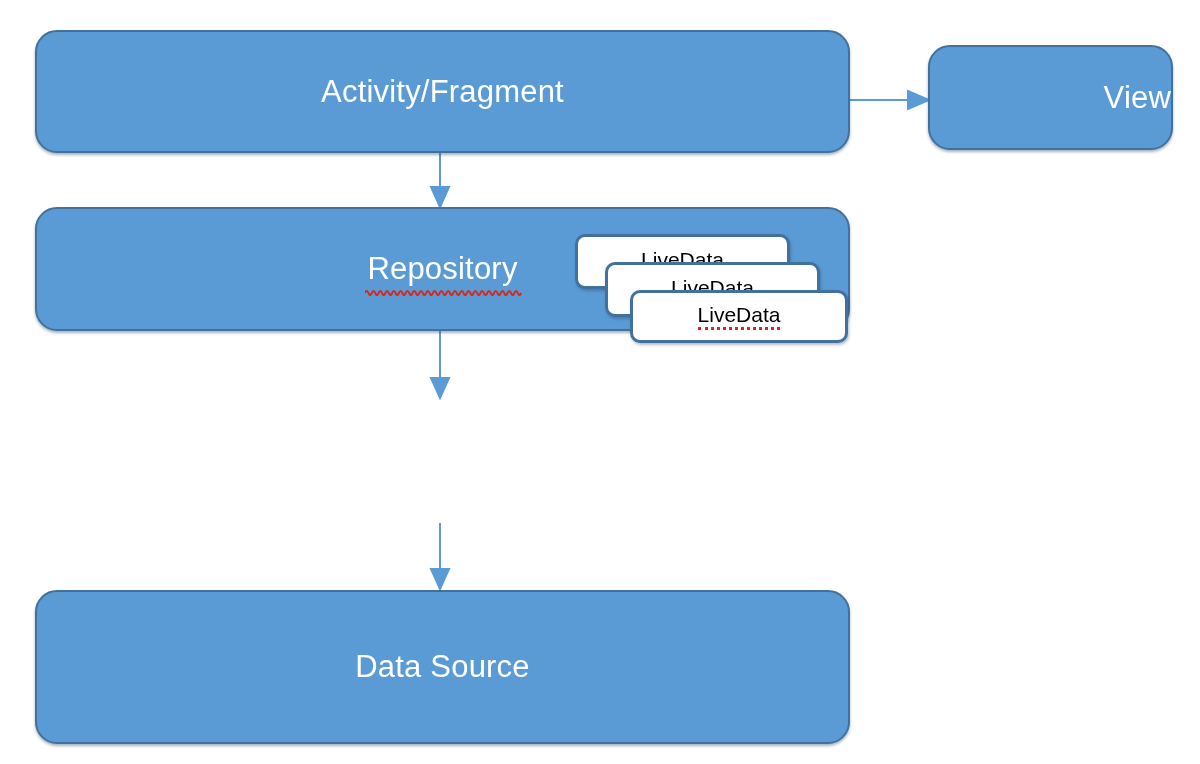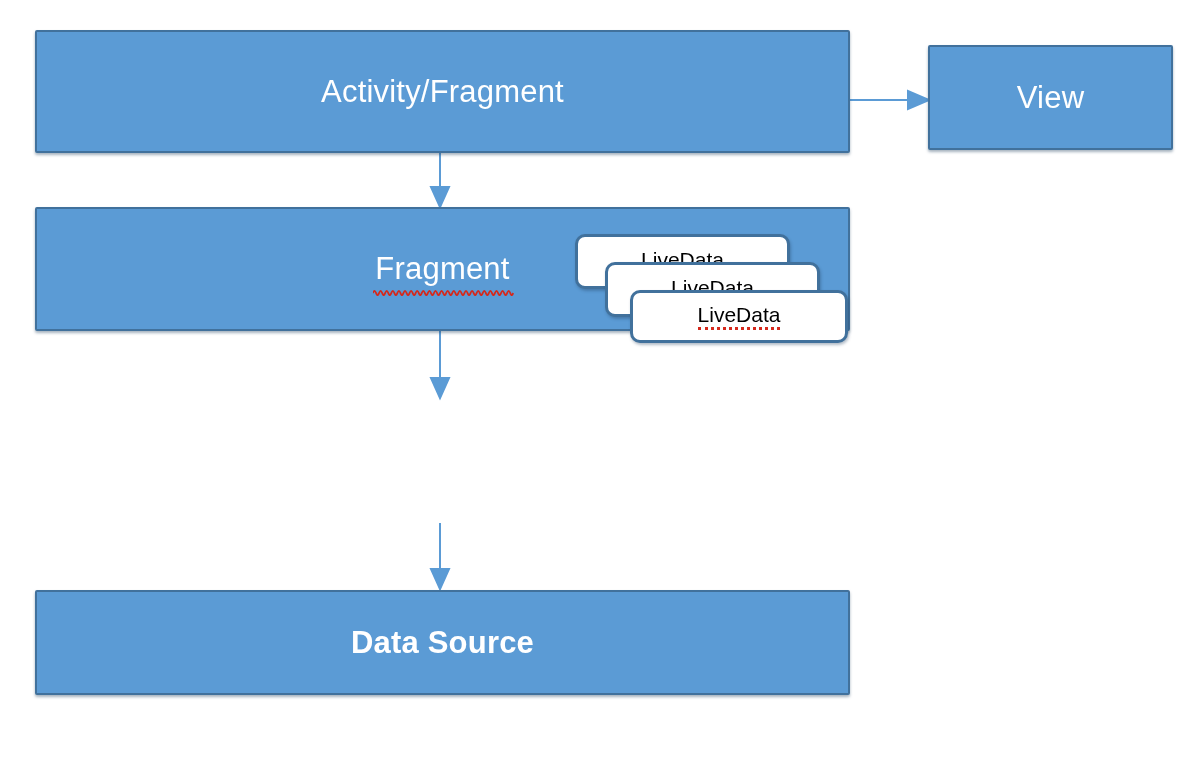--- a/index.html
+++ b/index.html
@@ -3,29 +3,29 @@
 <meta charset="utf-8">
 <style>
   html,body{margin:0;padding:0;background:#ffffff;}
   .canvas{
     position:relative;width:1200px;height:764px;background:#ffffff;overflow:hidden;
     font-family:"Liberation Sans",sans-serif;
   }
   .arrow-layer{position:absolute;left:0;top:0;width:1200px;height:764px;z-index:0;}
   .box{
     position:absolute;display:flex;align-items:center;justify-content:center;
-    background:#5b9bd5;border:2.5px solid #41719c;border-radius:2px;
+    background:#5b9bd5;border:2.5px solid #41719c;border-radius:22px;
     box-shadow:0 2px 3px rgba(33,64,95,.4);box-sizing:border-box;z-index:1;
   }
   .box .lbl{color:#ffffff;font-size:31px;letter-spacing:.2px;}
   .box-activity{left:35px;top:30px;width:815px;height:123px;}
-  .box-view{left:928px;top:45px;width:245px;height:105px;}
+  .box-view{left:928px;top:45px;width:245px;height:105px;justify-content:flex-end;}
   .box-viewmodel{left:35px;top:207px;width:815px;height:124px;}
   .box-repository{left:35px;top:398px;width:815px;height:125px;}
-  .box-datasource{left:35px;top:590px;width:815px;height:105px;font-weight:bold;}
+  .box-datasource{left:35px;top:590px;width:815px;height:154px;}
   .vm-label{position:relative;display:inline-block;}
   .squiggle{position:absolute;left:-2px;right:-4px;bottom:-9px;height:8px;width:calc(100% + 6px);}
   .ld{
     position:absolute;display:flex;align-items:center;justify-content:center;
     background:#ffffff;border:3px solid #41719c;border-radius:10px;
     box-shadow:1px 2px 3px rgba(33,64,95,.35);box-sizing:border-box;
   }
   .ld .ld-lbl{
     color:#000000;font-size:21px;
     border-bottom:3px dotted #d5281b;padding-bottom:1px;line-height:1.1;
@@ -67,21 +67,21 @@
   <div class="box box-activity">
     <span class="lbl">Activity/Fragment</span>
   </div>
 
   <div class="box box-view">
     <span class="lbl">View</span>
   </div>
 
   <div class="box box-viewmodel">
     <span class="lbl vm-label">
-      <span>Fragment</span>
+      <span>Repository</span>
       <svg class="squiggle" viewBox="0 0 184 8" preserveAspectRatio="none" xmlns="http://www.w3.org/2000/svg">
         <path fill="none" stroke="#d5281b" stroke-width="2.2" d="M0 5 Q2 1 4 5 T8 5 T12 5 T16 5 T20 5 T24 5 T28 5 T32 5 T36 5 T40 5 T44 5 T48 5 T52 5 T56 5 T60 5 T64 5 T68 5 T72 5 T76 5 T80 5 T84 5 T88 5 T92 5 T96 5 T100 5 T104 5 T108 5 T112 5 T116 5 T120 5 T124 5 T128 5 T132 5 T136 5 T140 5 T144 5 T148 5 T152 5 T156 5 T160 5 T164 5 T168 5 T172 5 T176 5 T180 5 T184 5"></path>
       </svg>
     </span>
   </div>
 
   <div class="ld ld-1">
     <span class="ld-lbl">LiveData</span>
   </div>
   <div class="ld ld-2">

